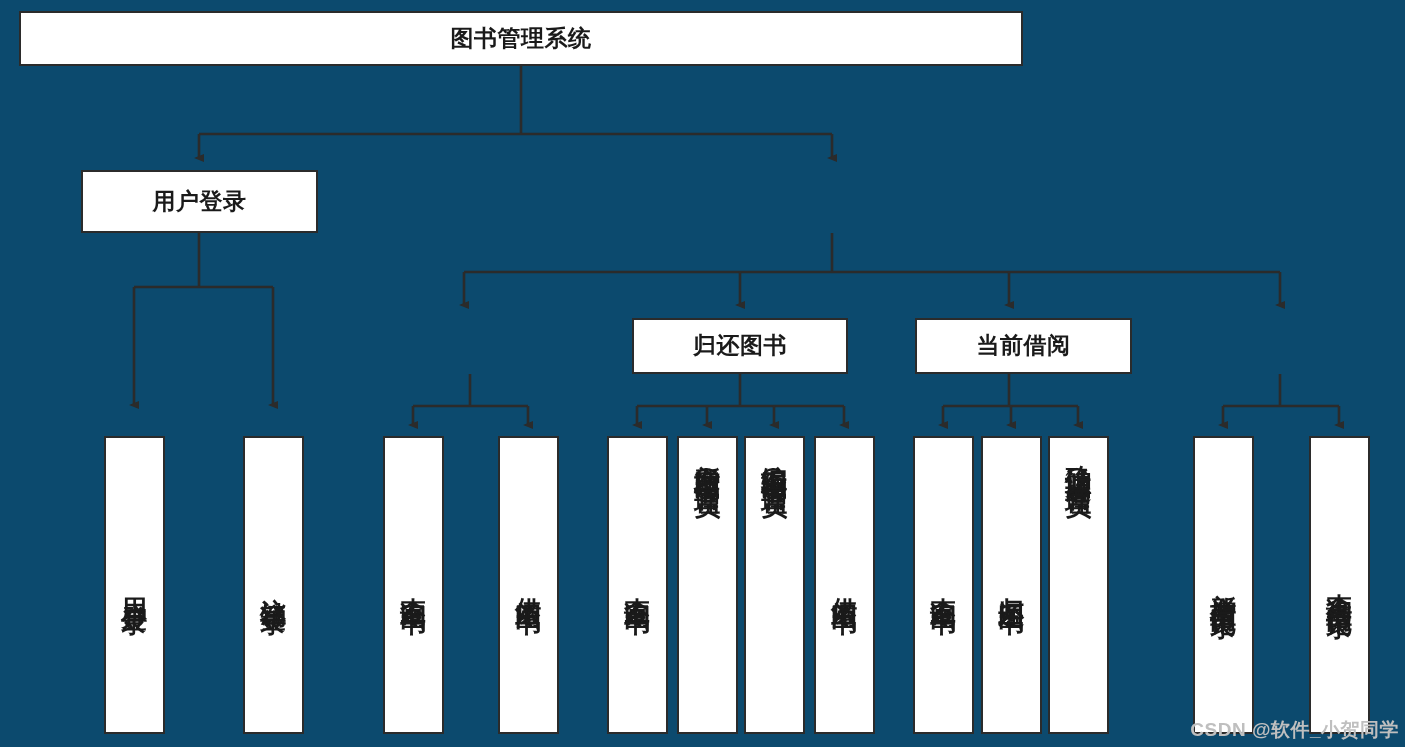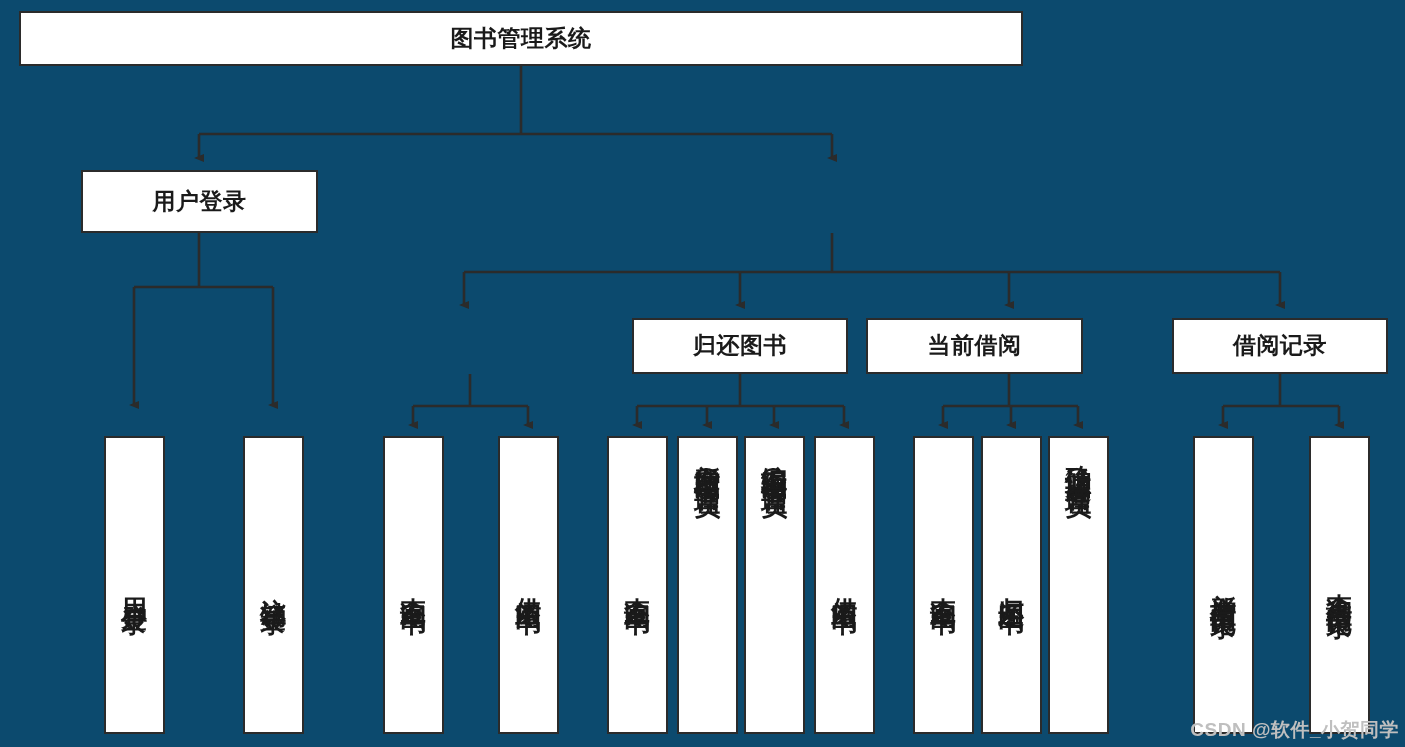--- a/index.html
+++ b/index.html
@@ -120,25 +120,22 @@
     <span class="lbl">图书管理系统</span>
   </div>
 
   <div class="node horiz" style="left:81px;top:170px;width:237px;height:63px;">
     <span class="lbl">用户登录</span>
   </div>
 
   <div class="node horiz" style="left:632px;top:318px;width:216px;height:56px;">
     <span class="lbl">归还图书</span>
   </div>
-  <div class="node horiz" style="left:866px;top:318px;width:217px;height:56px;">
+  <div class="node horiz" style="left:915px;top:318px;width:217px;height:56px;">
     <span class="lbl">当前借阅</span>
-  </div>
-  <div class="node horiz" style="left:1172px;top:318px;width:216px;height:56px;">
-    <span class="lbl">借阅记录</span>
   </div>
 
   <div class="node vert mid" style="left:104px;top:436px;width:61px;height:298px;">
     <span class="lbl">用户登录</span>
   </div>
   <div class="node vert mid" style="left:243px;top:436px;width:61px;height:298px;">
     <span class="lbl">注销登录</span>
   </div>
 
   <div class="node vert mid" style="left:383px;top:436px;width:61px;height:298px;">

